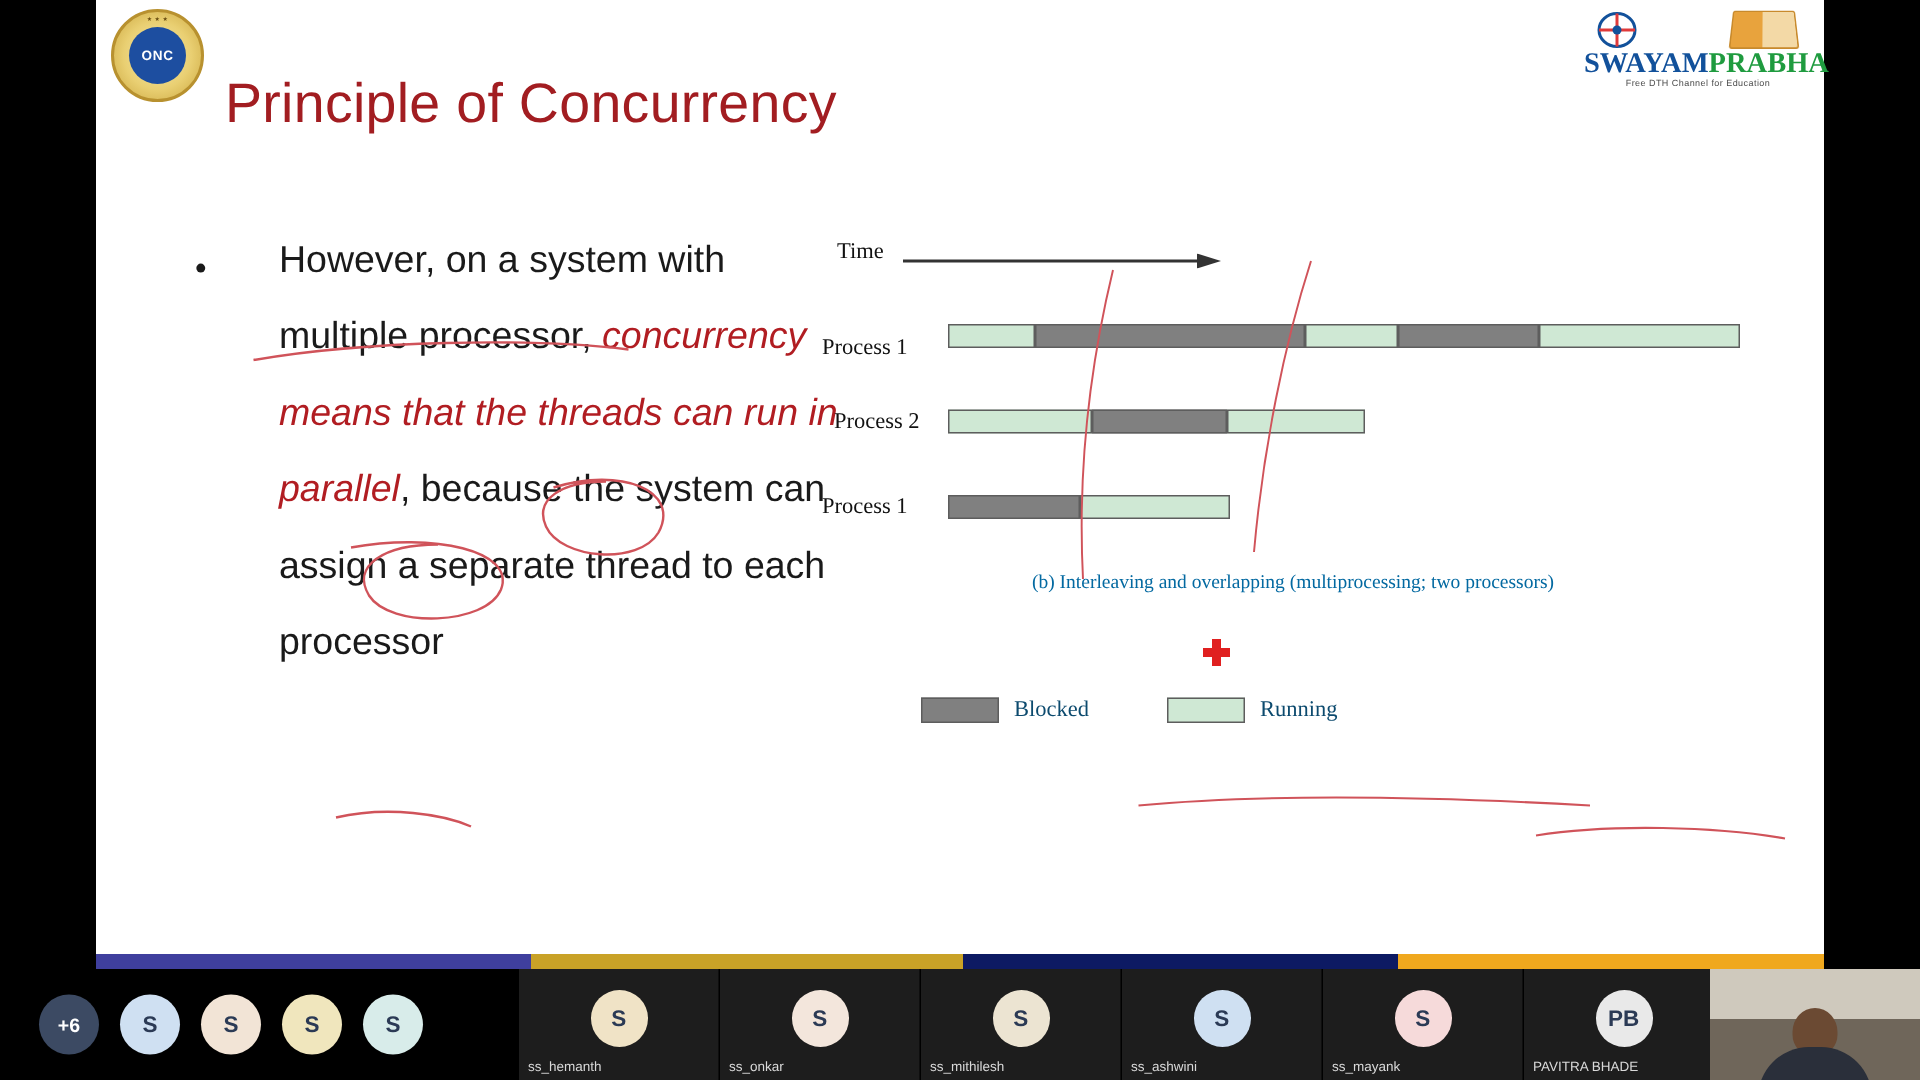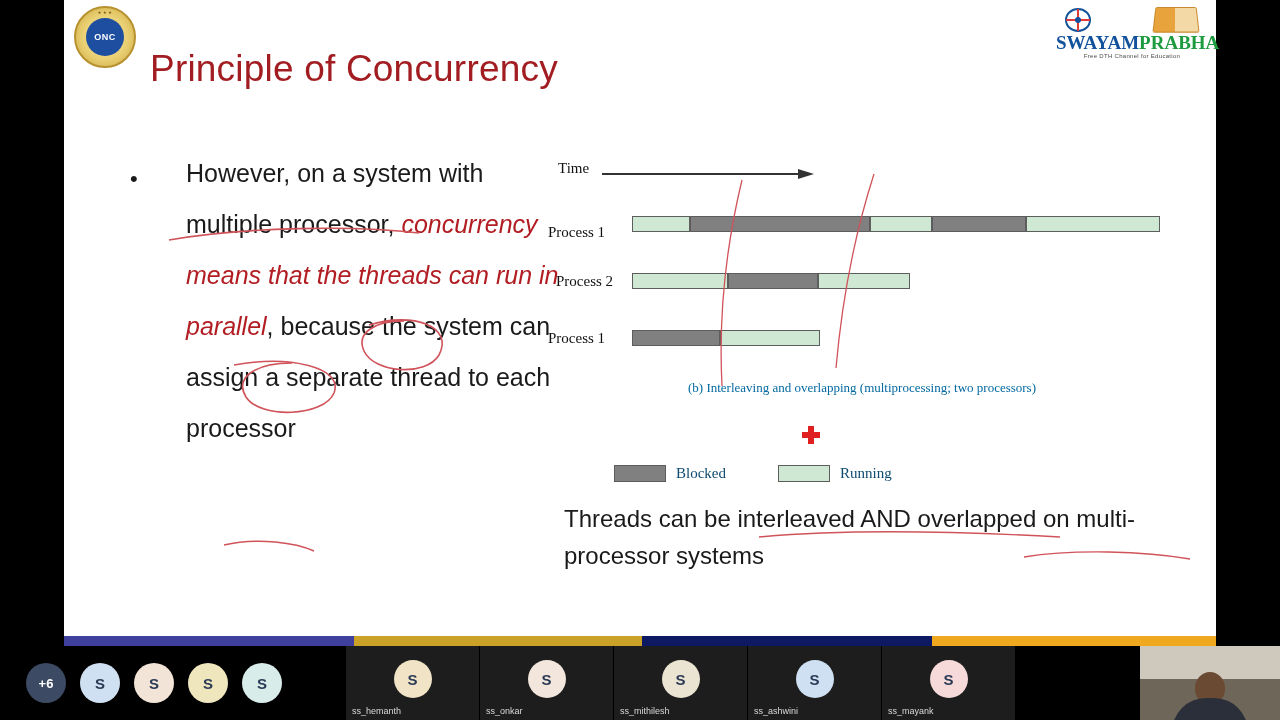--- a/index.html
+++ b/index.html
@@ -258,21 +258,20 @@
 
       <div class="legend">
         <span class="sw blocked"></span>
         <span class="txt">Blocked</span>
         <span class="gap"></span>
         <span class="sw running"></span>
         <span class="txt">Running</span>
       </div>
     </div>
 
-    <div class="bottom-text">Threads can be interleaved AND overlapped on multi-processor systems</div>
     <svg class="ink" style="left:690px; top:525px; width:440px; height:40px;" viewBox="0 0 440 40">
       <path d="M5 12 C90 4, 200 6, 306 12" stroke="#d0535a" stroke-width="1.4" fill="none"></path>
       <path d="M270 32 C320 24, 390 26, 436 34" stroke="#d0535a" stroke-width="1.4" fill="none"></path>
     </svg>
   </div>
 
   <div class="strip" id="strip">
       <div style="background: rgb(63, 63, 158); flex: 0 0 290px;"></div>
       <div style="background: rgb(201, 162, 39); flex: 0 0 288px;"></div>
       <div style="background: rgb(13, 26, 99); flex: 0 0 290px;"></div>
@@ -301,20 +300,24 @@
           <div class="nm">ss_mithilesh</div>
         </div>
         <div class="tile">
           <div class="av" style="background: rgb(207, 224, 242);">S</div>
           <div class="nm">ss_ashwini</div>
         </div>
         <div class="tile">
           <div class="av" style="background: rgb(246, 218, 218);">S</div>
           <div class="nm">ss_mayank</div>
         </div>
+        <div class="tile">
+          <div class="av" style="background: rgb(233, 233, 233);">PB</div>
+          <div class="nm">PAVITRA BHADE</div>
+        </div>
       </div>
   </div>
 
   <div class="selfcam">
     <div class="wall"></div>
     <div class="head"></div>
     <div class="body"></div>
   </div>
 
 </div>

